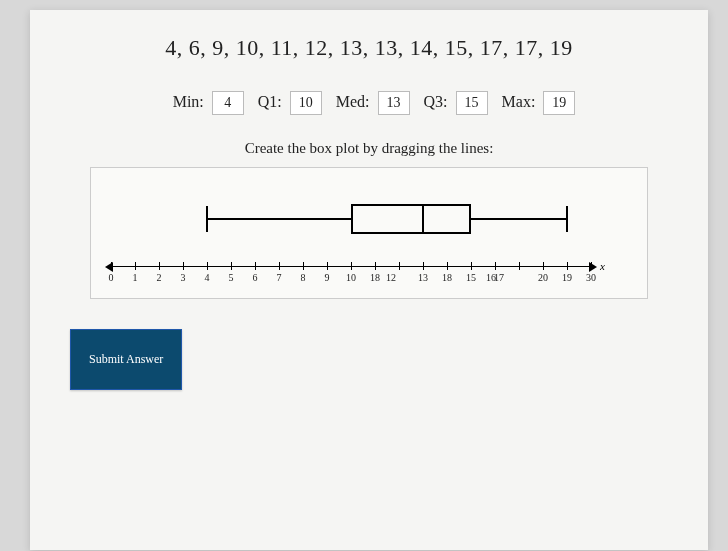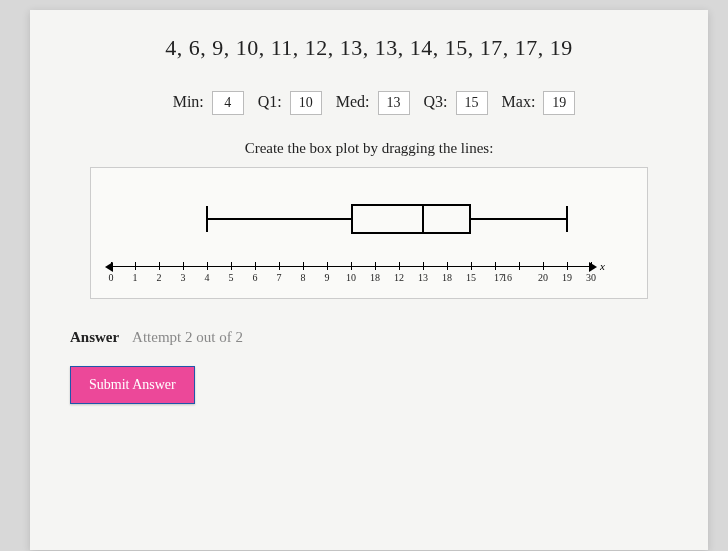--- a/index.html
+++ b/index.html
@@ -148,25 +148,25 @@
   }
   .answer-row .bold {
     font-weight: bold;
     color: #222;
     margin-right: 10px;
   }
   .answer-row .attempt {
     color: #888;
   }
   .submit-btn {
-    background: #ec4899;
+    background: #0c4a6e;
     color: #fff;
     border: 1px solid #1f57aa;
-    padding: 10px 18px;
-    font-size: 14px;
+    padding: 22px 18px;
+    font-size: 12px;
     font-family: inherit;
     cursor: pointer;
     box-shadow: 0 1px 2px rgba(0,0,0,0.2);
   }
 </style>
 </head>
 <body>
 
 <div class="page">
 
@@ -219,40 +219,36 @@
         <div class="tick-label" style="left: 168px;">7</div>
         <div class="tick" style="left: 192px;"></div>
         <div class="tick-label" style="left: 192px;">8</div>
         <div class="tick" style="left: 216px;"></div>
         <div class="tick-label" style="left: 216px;">9</div>
         <div class="tick" style="left: 240px;"></div>
         <div class="tick-label" style="left: 240px;">10</div>
         <div class="tick" style="left: 264px;"></div>
         <div class="tick-label" style="left: 264px;">18</div>
         <div class="tick" style="left: 288px;"></div>
-        <div class="tick-label" style="left: 288px;">12</div>
+        <div class="tick-label" style="left: 280px;">12</div>
         <div class="tick" style="left: 312px;"></div>
         <div class="tick-label" style="left: 312px;">13</div>
         <div class="tick" style="left: 336px;"></div>
         <div class="tick-label" style="left: 336px;">18</div>
         <div class="tick" style="left: 360px;"></div>
         <div class="tick-label" style="left: 360px;">15</div>
         <div class="tick" style="left: 384px;"></div>
-        <div class="tick-label" style="left: 396px;">16</div>
+        <div class="tick-label" style="left: 380px;">16</div>
         <div class="tick" style="left: 408px;"></div>
         <div class="tick-label" style="left: 388px;">17</div>
         <div class="tick" style="left: 432px;"></div>
         <div class="tick-label" style="left: 432px;">20</div>
         <div class="tick" style="left: 456px;"></div>
         <div class="tick-label" style="left: 456px;">19</div>
         <div class="tick" style="left: 480px;"></div>
         <div class="tick-label" style="left: 480px;">30</div>
       </div>
   </div>
 
-  <div class="answer-row">
-    <span class="bold">Answer</span>
-    <span class="attempt">Attempt 2 out of 2</span>
-  </div>
 
   <button class="submit-btn">Submit Answer</button>
 
 </div>
 
 </body></html>

